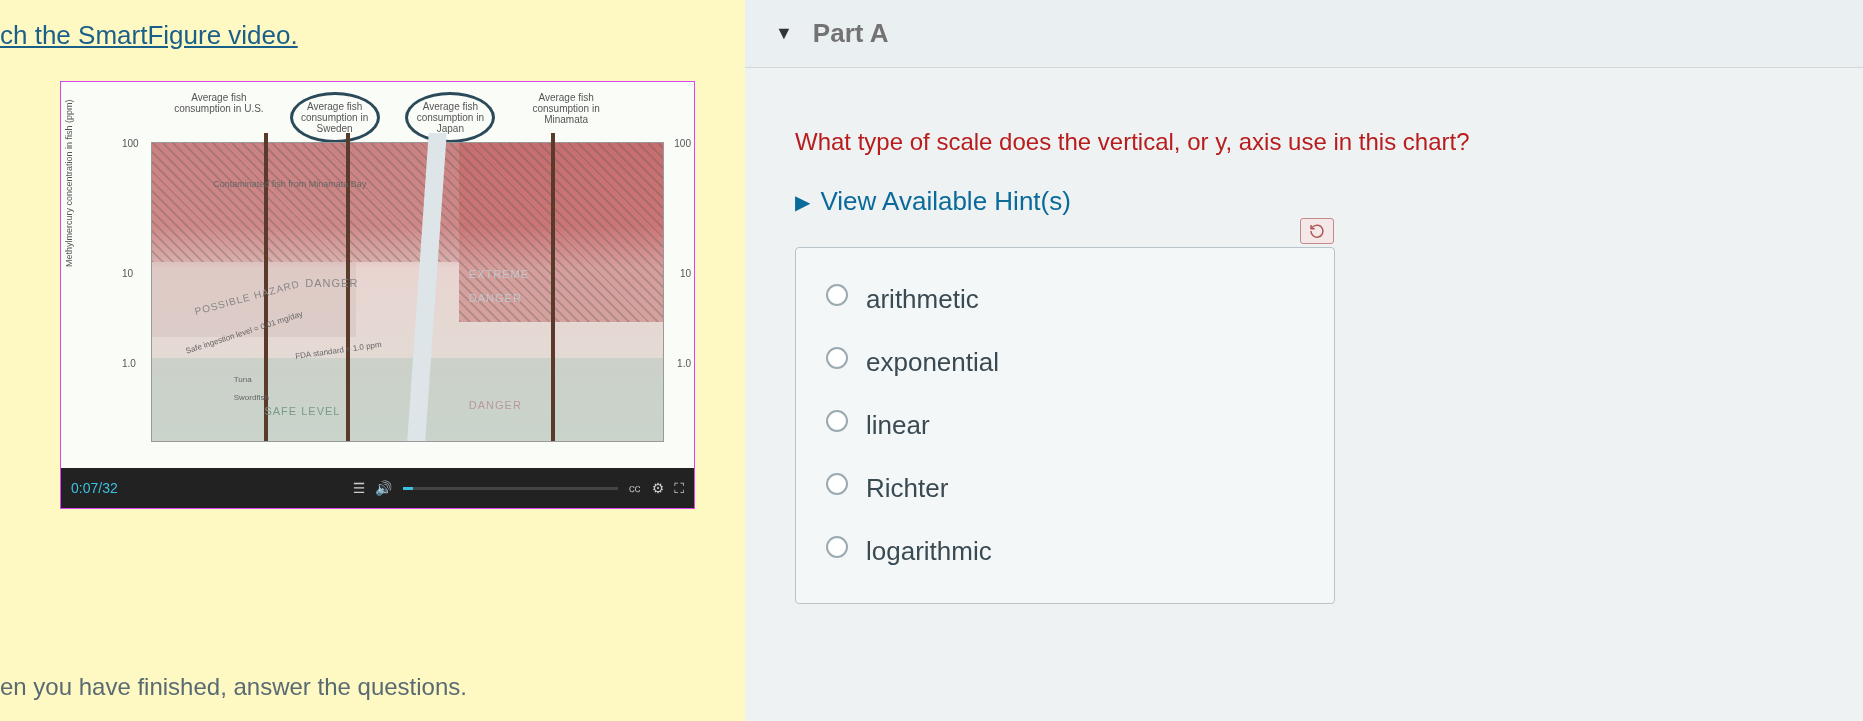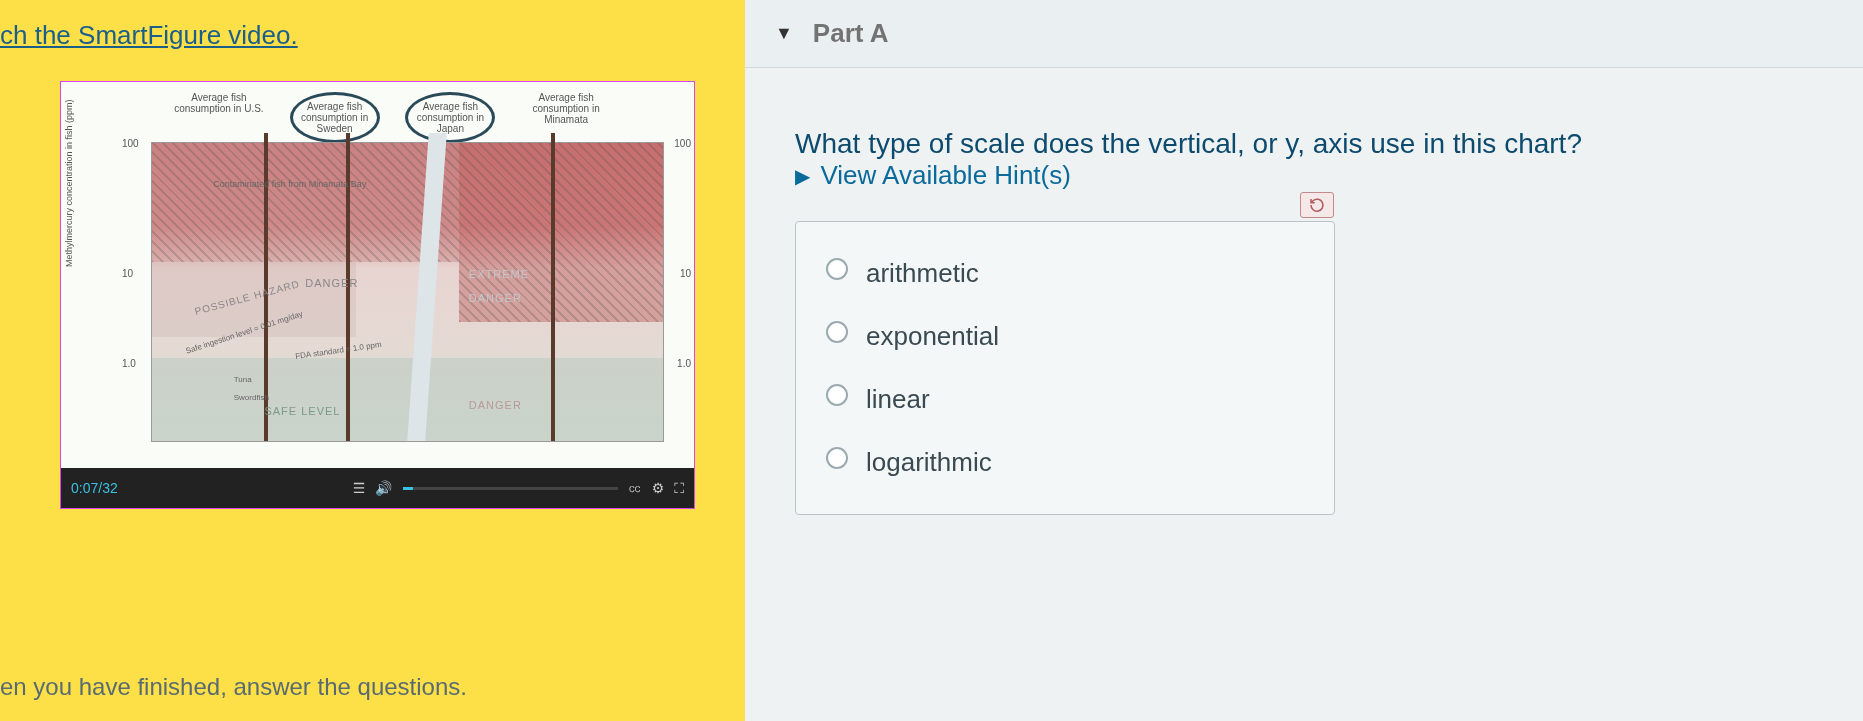--- a/index.html
+++ b/index.html
@@ -6,21 +6,21 @@
     body {
       font-family: Arial, Helvetica, sans-serif;
       background: #e8eef0;
       width: 1863px;
       height: 721px;
       display: flex;
       overflow: hidden;
     }
     .left-panel {
       width: 745px;
-      background: #fde047;
+      background: #fef9c3;
       padding: 20px 10px 20px 0;
       position: relative;
     }
     .video-link {
       color: #1a5f8a;
       text-decoration: underline;
       font-size: 26px;
       margin-left: 0;
       margin-bottom: 20px;
       display: block;
@@ -140,21 +140,21 @@
       display:flex;
       align-items:center;
       gap:20px;
     }
     .part-header .tri { color:#333; font-size:18px; cursor:pointer; }
     .part-header .title { font-weight:bold; font-size:26px; color:#737373; }
     .question-area {
       padding: 60px 30px 30px 50px;
     }
     .question-text {
-      font-size:28px; color:#0c4a6e; 
+      font-size:24px; color:#b91c1c; margin-bottom:30px;
     }
     .hints-link {
       color:#0a6a9a; font-size:26px; cursor:pointer;
       display:flex; align-items:center; gap:10px; margin-bottom:30px;
     }
     .hints-link .tri2 { font-size:20px; }
     .options-box {
       border:1px solid #b8c4ca; border-radius:4px;
       background:#f4f7f8;
       padding:20px 30px;
@@ -271,17 +271,21 @@
       <div class="option-row">
         <div class="radio"></div>
         <span class="opt-label">exponential</span>
       </div>
       <div class="option-row">
         <div class="radio"></div>
         <span class="opt-label">linear</span>
       </div>
       <div class="option-row">
         <div class="radio"></div>
+        <span class="opt-label">Richter</span>
+      </div>
+      <div class="option-row">
+        <div class="radio"></div>
         <span class="opt-label">logarithmic</span>
       </div>
     </div>
   </div>
 </div>
 
 </body></html>

